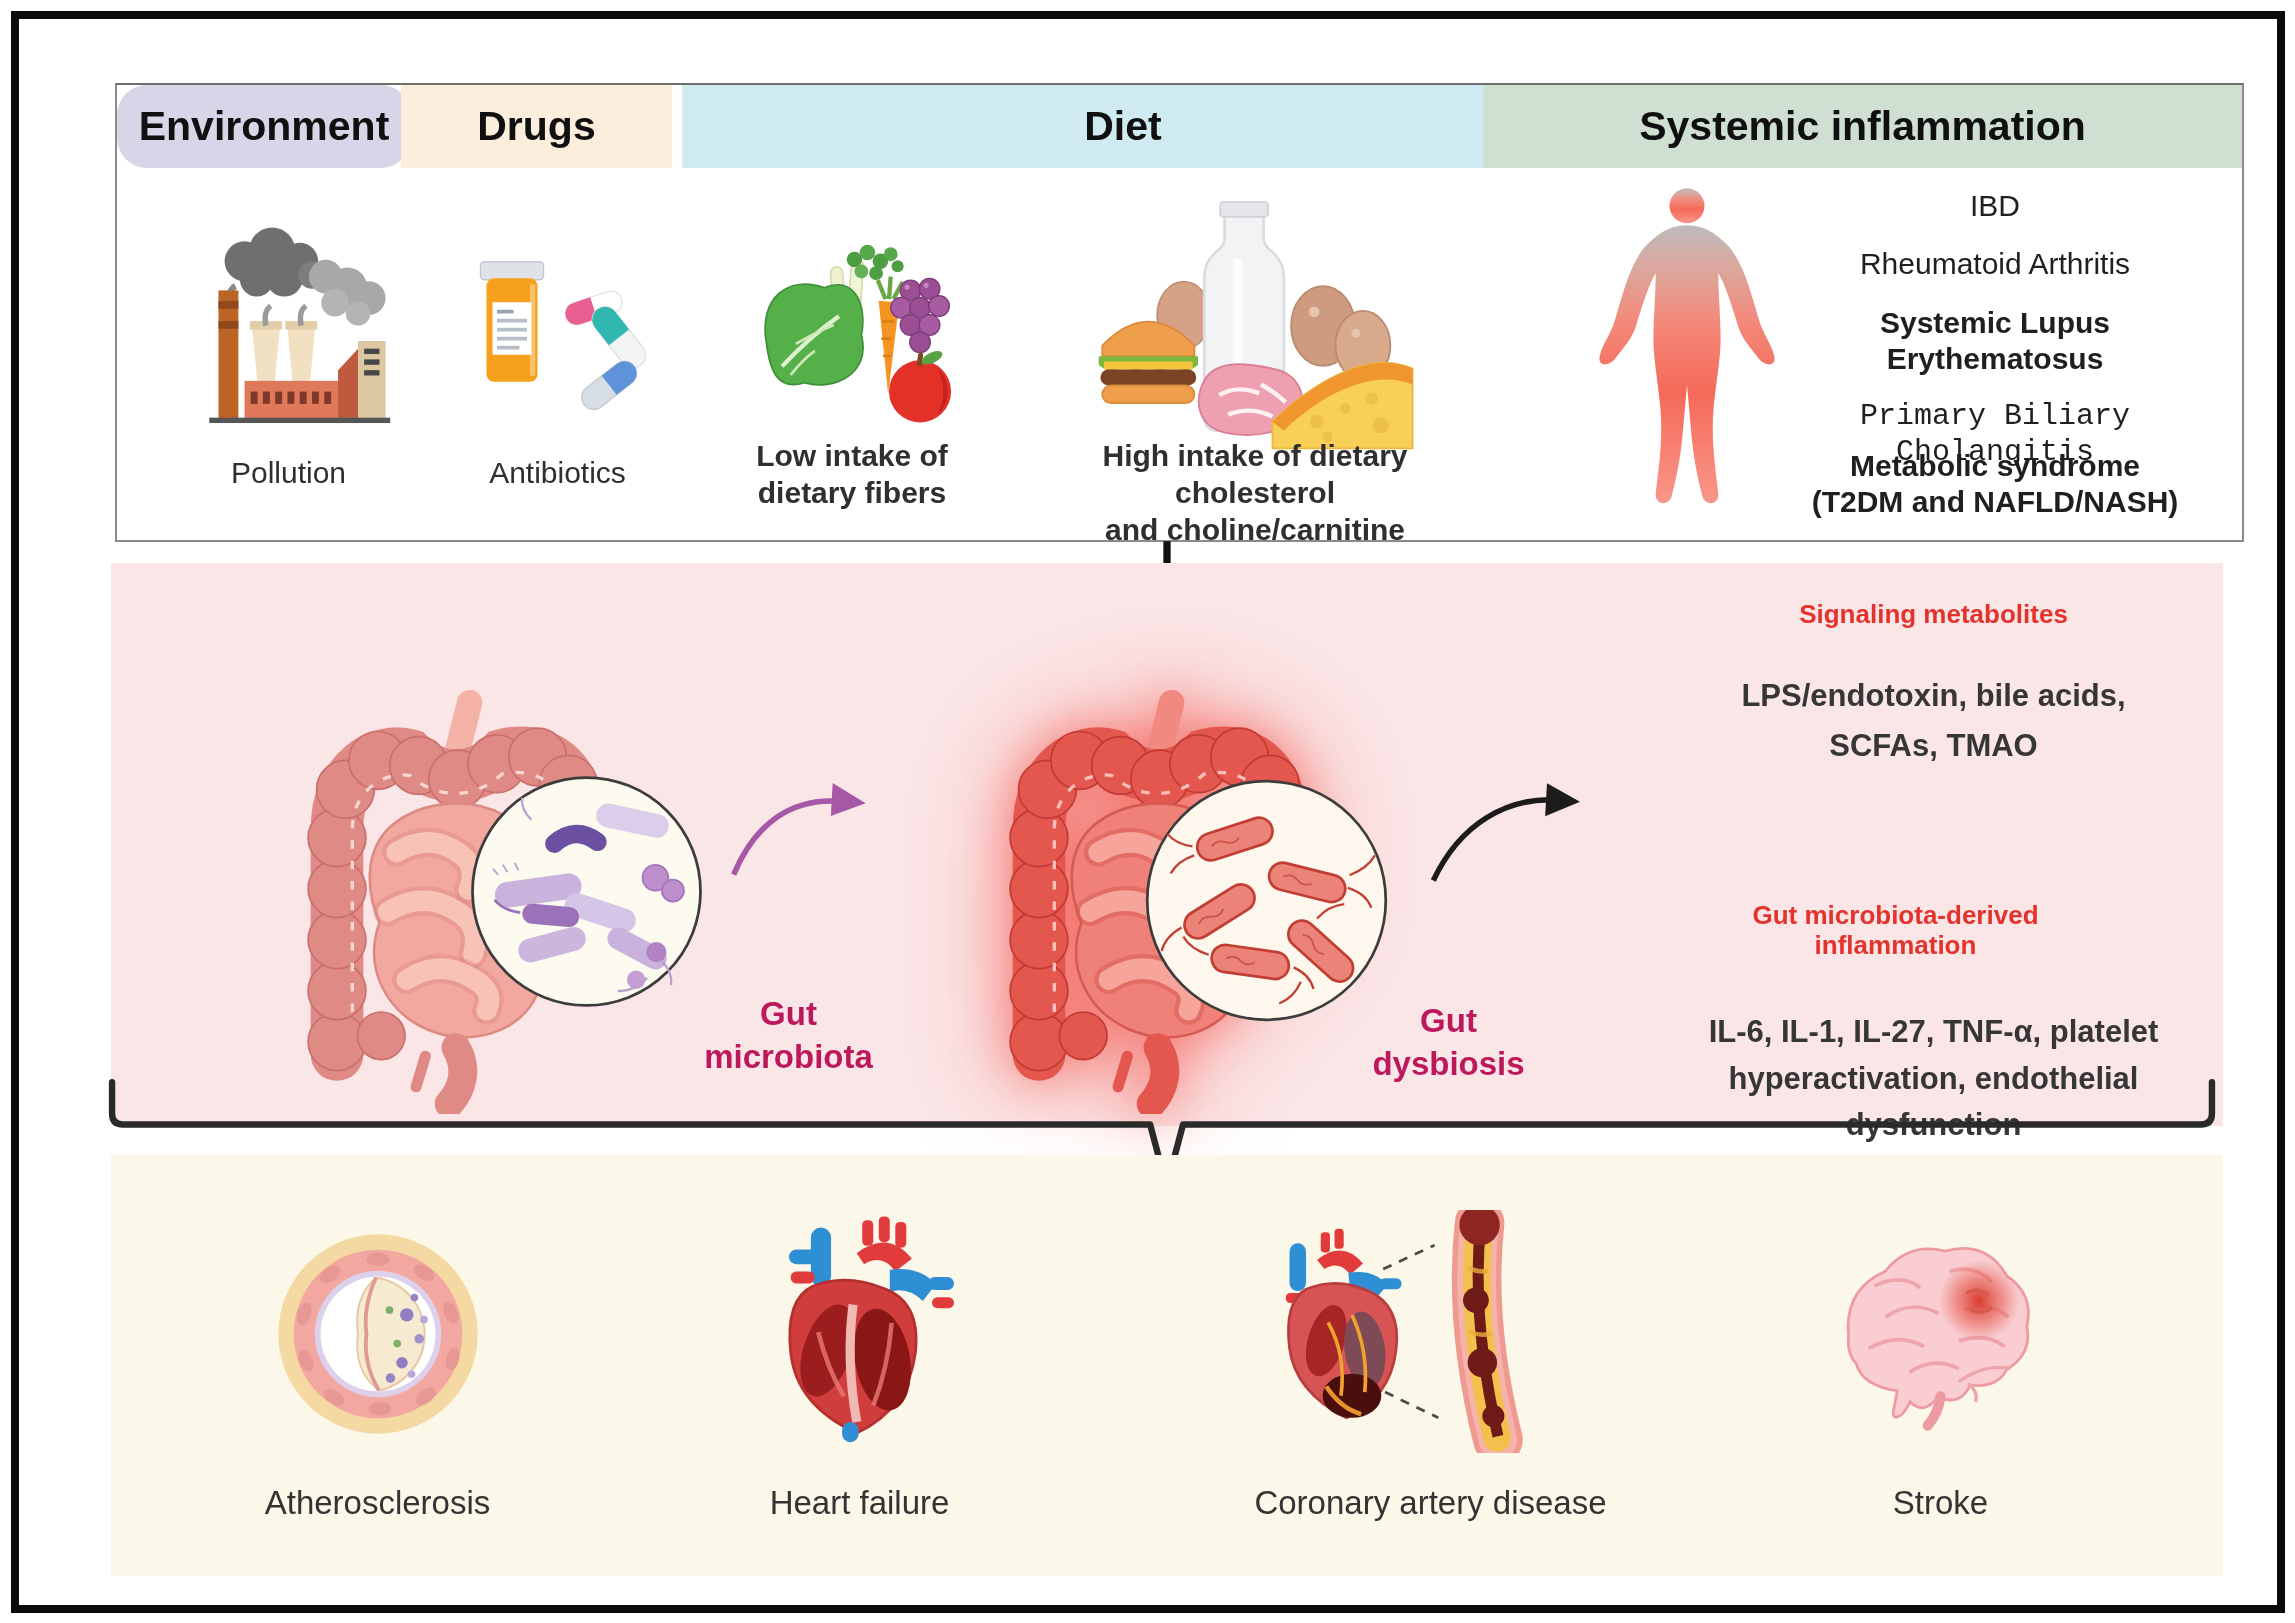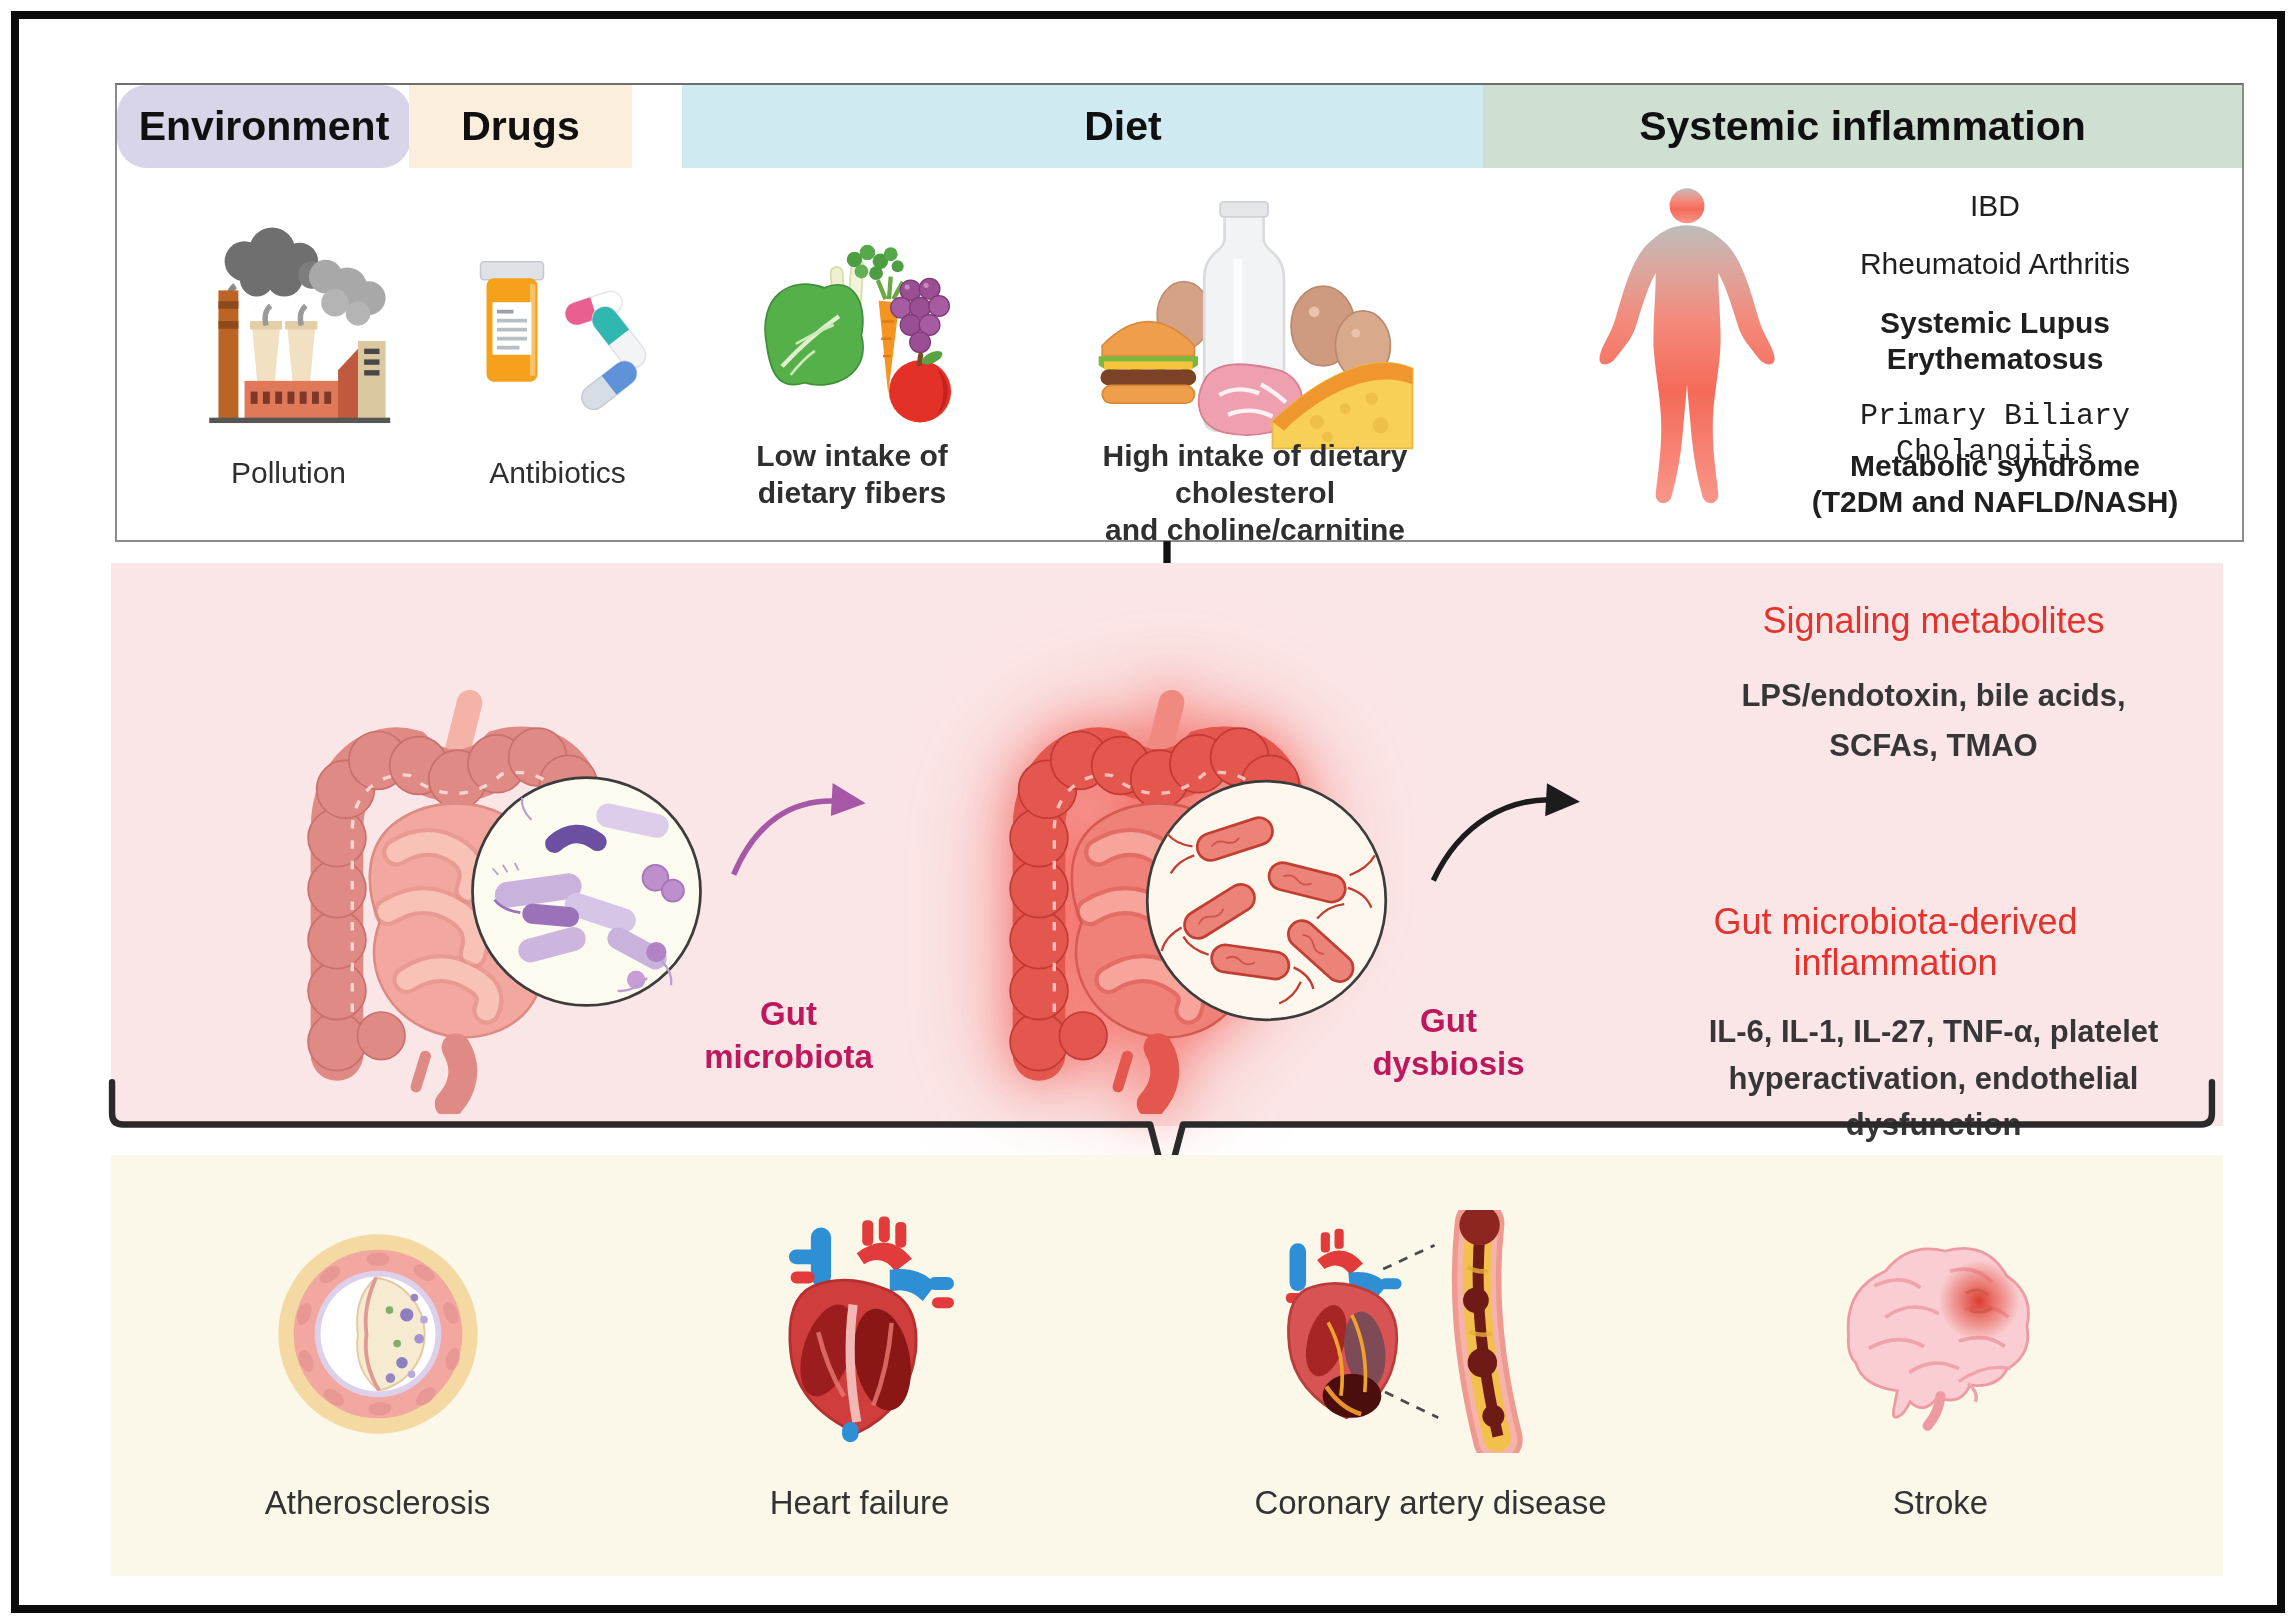--- a/index.html
+++ b/index.html
@@ -12,29 +12,29 @@
   .abs{position:absolute;}
   .pre{white-space:pre-line;font-weight:bold;}
   .center{text-align:center;}
 
   #frame{left:11px;top:11px;right:11px;bottom:11px;border:8.3px solid #0b0b0b;background:#fff;}
 
   
   #top-panel{left:96px;top:64px;width:2129px;height:459px;border:2.8px solid var(--gray-border);border-top-color:#6e6e6e;background:#fff;box-sizing:border-box;}
   .hdr{top:0;height:83px;display:flex;align-items:center;justify-content:center;font-size:41px;font-weight:700;color:#101010;}
   #hdr-env{left:0;width:294px;background:var(--env);border-radius:30px;}
-  #hdr-drugs{left:292px;width:223px;background:var(--drugs);}
+  #hdr-drugs{left:284px;width:271px;background:var(--drugs);}
   #hdr-diet{left:565px;width:802px;background:var(--diet);padding-left:40px;}
   #hdr-sys{left:1366px;width:759px;background:var(--sys);}
   .lbl{font-size:30px;color:#2f2f2f;line-height:1.24;}
   .disease{font-size:30px;line-height:1.2;color:var(--ink);width:386px;left:1685px;text-align:center;}
 
   
   #mid-panel{left:92px;top:544px;width:2112px;height:563px;background:var(--pink);}
-  .red-title{font-size:36px;font-weight:400;color:var(--red);line-height:1.15;}
+  .red-title{font-size:26px;font-weight:700;color:var(--red);line-height:1.15;}
   .mid-text{font-size:31px;color:#363636;line-height:1.62;}
   .gut-label{font-size:33px;color:#be185d;line-height:1.3;}
   .glow{filter:drop-shadow(0 0 26px rgba(240,70,58,.6)) drop-shadow(0 0 51px rgba(240,70,58,.35));}
 
   
   #bottom-panel{left:92px;top:1136px;width:2112px;height:421px;background:var(--cream);}
   .out-label{font-size:33px;color:#333;}
 
   svg{display:block;width:100%;height:100%;}
 </style>

